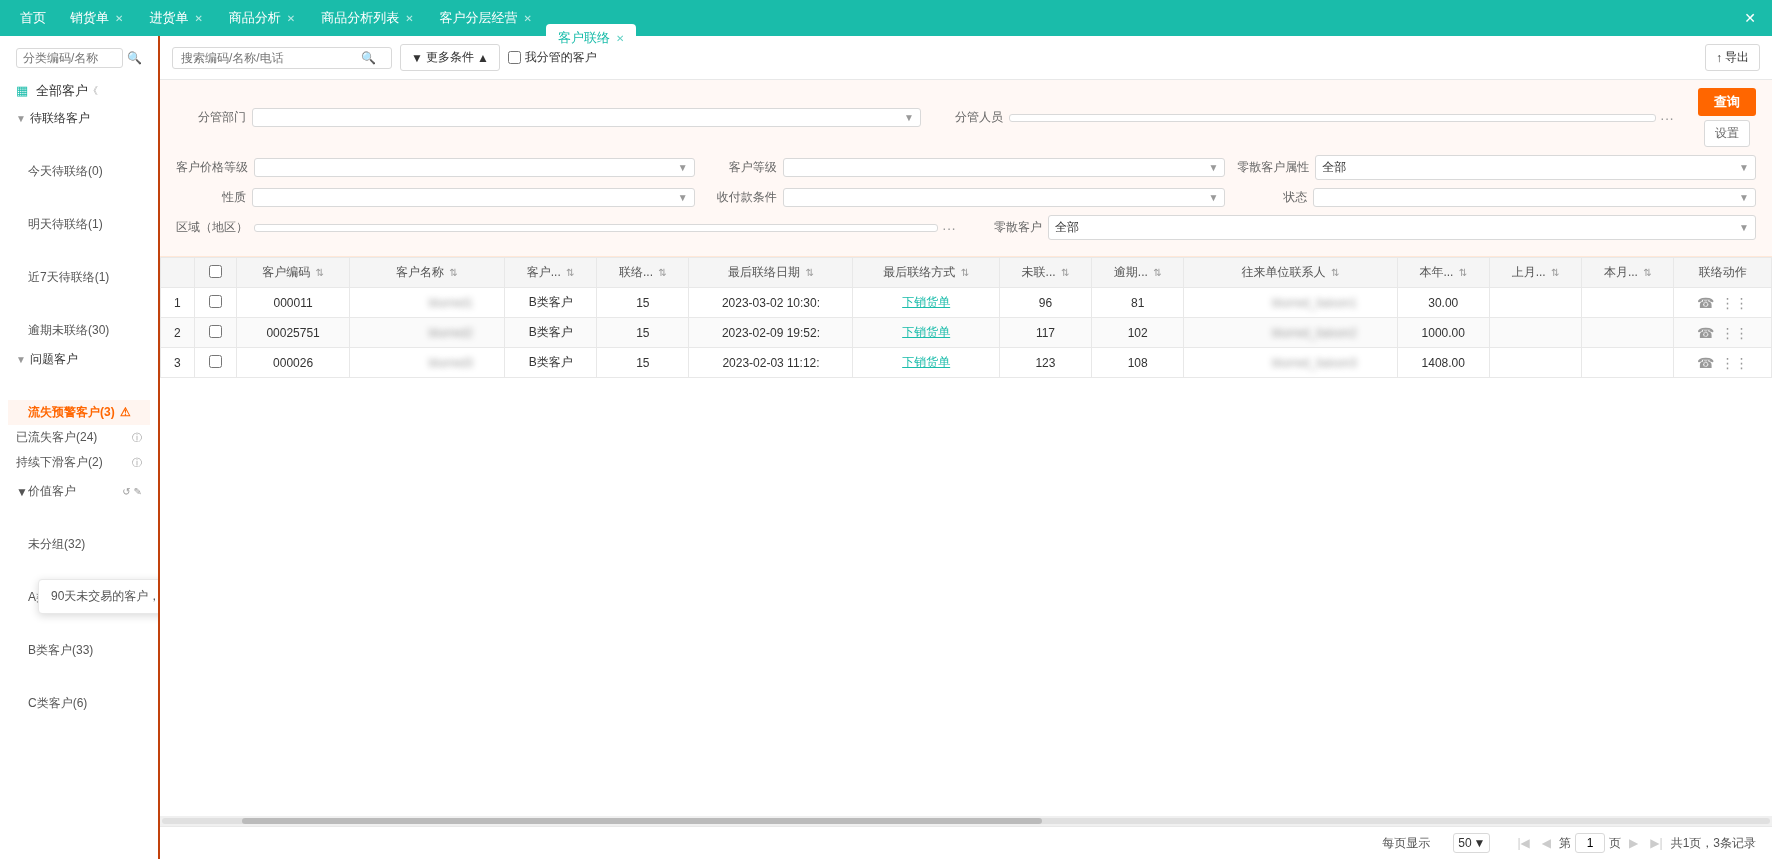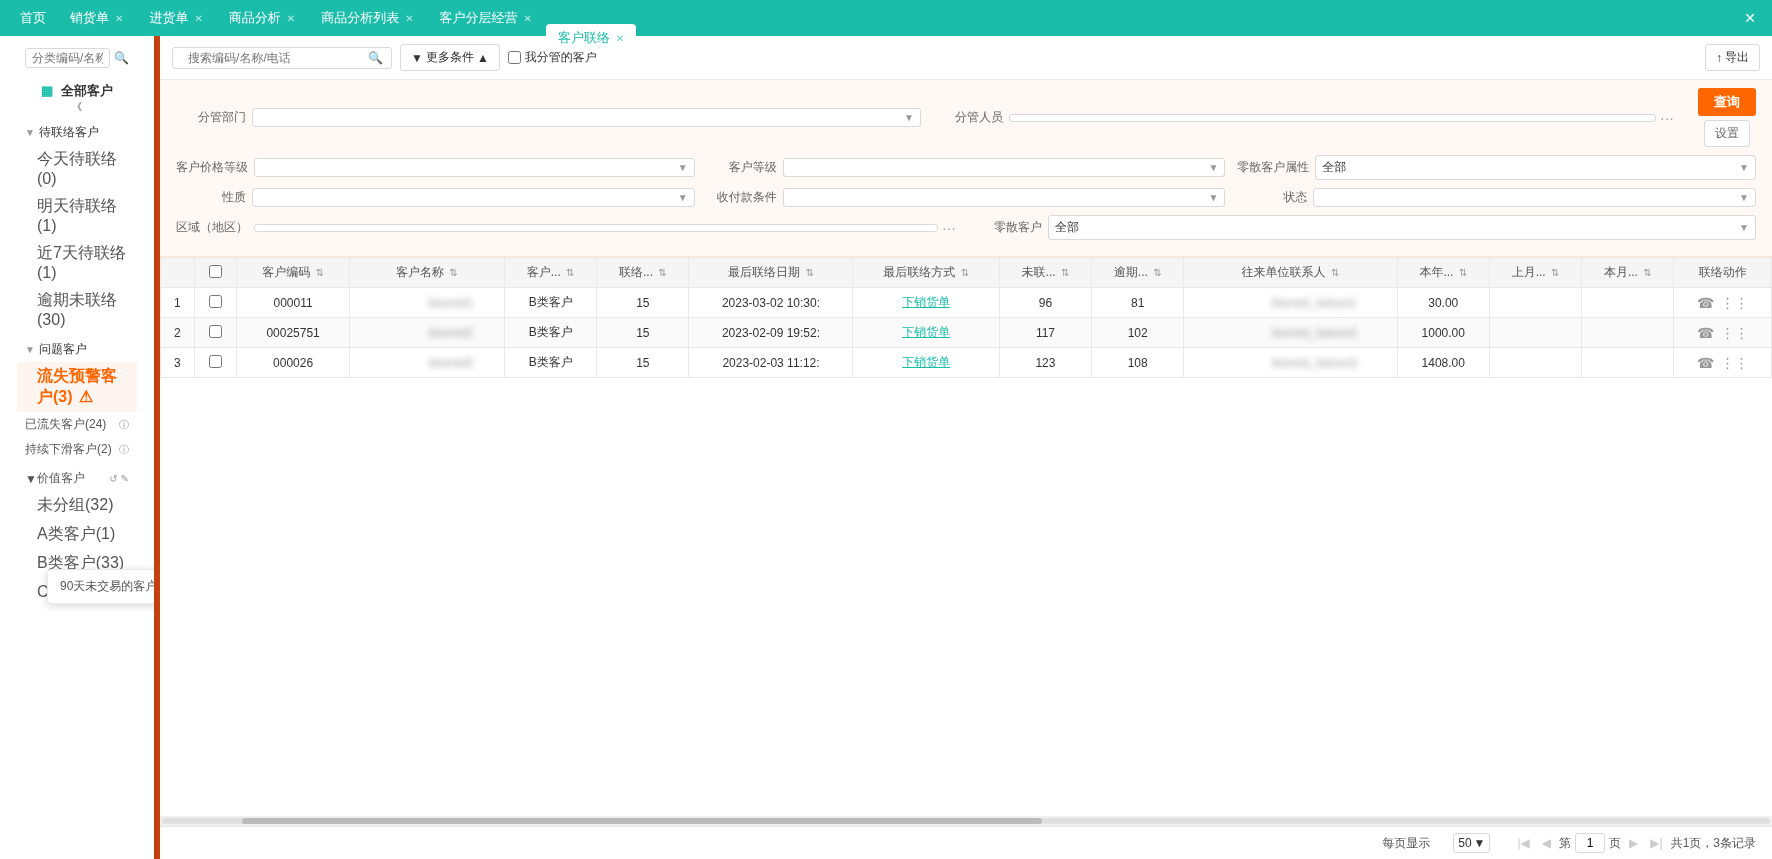--- a/index.html
+++ b/index.html
@@ -20,69 +20,69 @@
       margin-left: 6px; font-size: 10px; cursor: pointer; opacity: 0.7;
     }
     .tab-home { color: #fff; font-size: 13px; padding: 0 12px; cursor: pointer; }
     .tab-close-all { margin-left: auto; color: #fff; cursor: pointer; font-size: 14px; padding: 4px 8px; }
 
     
     .main-layout { display: flex; height: calc(859px - 36px); }
 
     
     .sidebar {
-      width: 160px; min-width: 160px; background: #fff; border-right: 6px solid #c2410c;
-      overflow-y: auto; padding: 8px 17px;
+      width: 160px; min-width: 160px; background: #fff; border-right: 2px solid #c2410c;
+      overflow-y: auto; padding: 8px 8px;
     }
     .sidebar-search {
       display: flex; align-items: center; padding: 4px 8px; margin-bottom: 4px;
     }
     .sidebar-search input {
       border: 1px solid #d9d9d9; border-radius: 3px; padding: 2px 6px; font-size: 12px;
       width: 100%; outline: none;
     }
     .sidebar-search .search-icon { color: #999; margin-left: 4px; cursor: pointer; }
 
     .sidebar-all {
       display: flex; align-items: center; justify-content: flex-start;
-      padding: 6px 8px; font-weight: bold; font-size: 13px; cursor: pointer; flex-direction: column;
+      padding: 6px 8px; font-weight: normal; font-size: 13px; cursor: pointer;
     }
     .sidebar-all .grid-icon { margin-right: 4px; color: #1abcaa; }
     .sidebar-all .collapse-icon { color: #999; font-size: 10px; }
 
     .sidebar-group { margin-bottom: 4px; }
     .sidebar-group-title {
       display: flex; align-items: center; padding: 4px 8px; color: #333; cursor: pointer;
       font-size: 12px;
     }
     .sidebar-group-title .arrow { margin-right: 4px; color: #999; font-size: 10px; }
 
     .sidebar-item {
-      padding: 4px 8px 4px 20px; cursor: pointer; color: #555; font-size: 16px;
+      padding: 4px 8px 4px 20px; cursor: pointer; color: #555; font-size: 12px; margin-top: 28px;
     }
     .sidebar-item.active { color: #ff6600; background: #fff5f0; font-weight: bold; }
     .sidebar-item .warn-icon { color: #ff6600; margin-left: 2px; }
 
     .sidebar-item-with-icons {
       display: flex; align-items: center; padding: 4px 8px; cursor: pointer; color: #555; font-size: 12px;
     }
     .sidebar-item-with-icons .label { flex: 1; }
     .sidebar-item-with-icons .icon-btn { color: #999; font-size: 10px; margin-left: 3px; }
 
     
     .content { flex: 1; display: flex; flex-direction: column; overflow: hidden; background: #fff; }
 
     
     .toolbar {
       display: flex; align-items: center; padding: 8px 12px; background: #fff;
       border-bottom: 1px solid #e8e8e8; flex-wrap: wrap; gap: 8px;
     }
     .toolbar-search {
       display: flex; align-items: center; border: 1px solid #d9d9d9; border-radius: 3px;
-      padding: 3px 8px; width: 220px; justify-content: flex-end;
+      padding: 3px 8px; width: 220px;
     }
     .toolbar-search input { border: none; outline: none; font-size: 12px; width: 180px; }
     .toolbar-search .s-icon { color: #ff6600; cursor: pointer; }
     .toolbar-btn {
       display: flex; align-items: center; padding: 4px 10px; border: 1px solid #d9d9d9;
       border-radius: 3px; cursor: pointer; font-size: 12px; background: #fff;
     }
     .toolbar-btn .btn-icon { margin-right: 3px; }
     .toolbar-checkbox { display: flex; align-items: center; font-size: 12px; cursor: pointer; }
     .toolbar-checkbox input { margin-right: 4px; }

